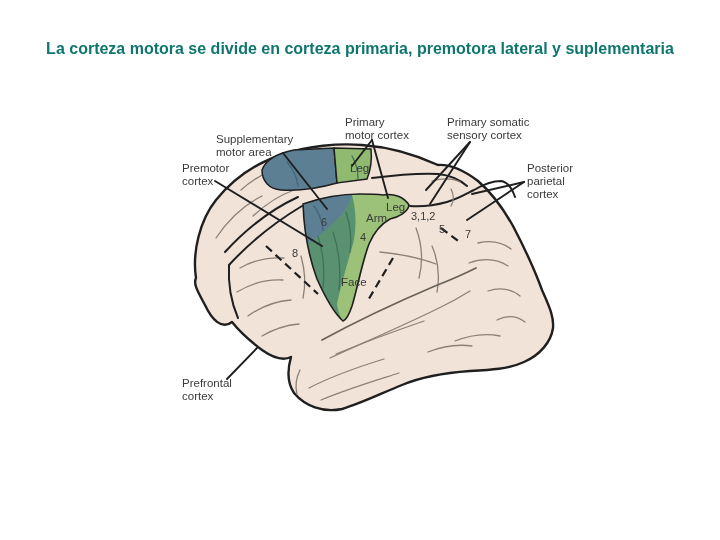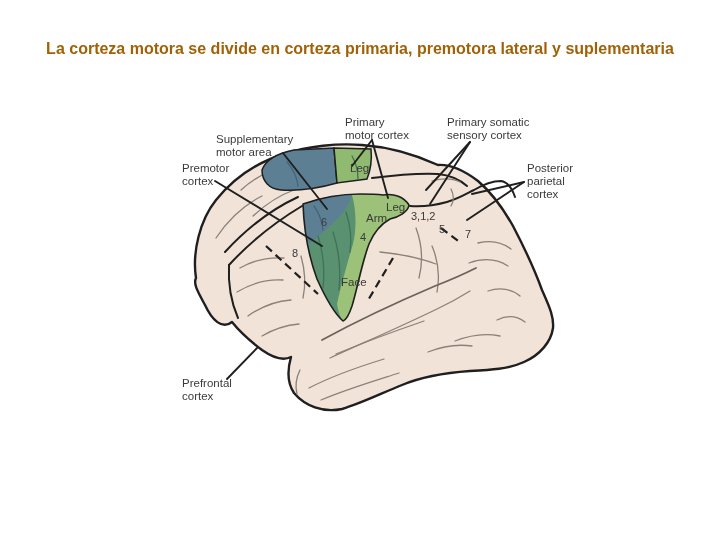--- a/index.html
+++ b/index.html
@@ -11,21 +11,21 @@
   svg{position:absolute;left:0;top:0;}
   svg text{font-family:"Liberation Sans",sans-serif;fill:#3a3a3a;}
   .lbl{font-size:11.5px;}
   .num{font-size:11px;}
   .rgn{font-size:11.5px;}
 </style>
 </head>
 <body style="background: rgb(255, 255, 255);">
 
 <div class="slide">
-  <div class="slide-title" style="color: #a16207;">La corteza motora se divide en corteza primaria, premotora lateral y suplementaria</div>
+  <div class="slide-title" style="color: #0f766e;">La corteza motora se divide en corteza primaria, premotora lateral y suplementaria</div>
 
   <svg width="720" height="540" viewBox="0 0 720 540">
 
     <path stroke-width="2.4" stroke-linejoin="round" d="M196,278 C192,252 200,220 216,200 C234,178 258,162 284,154
          C308,146 338,143 362,145 C390,147 416,155 438,165
          C452,164 466,172 478,181 C492,193 504,210 513,226
          C524,247 534,268 542,290 C549,306 554,316 553,328
          C551,342 540,355 524,362 C509,369 490,370 470,371
          C442,373 421,377 402,385 C382,393 362,403 342,409
          C323,413 305,406 294,393 C288,384 287,371 291,357

